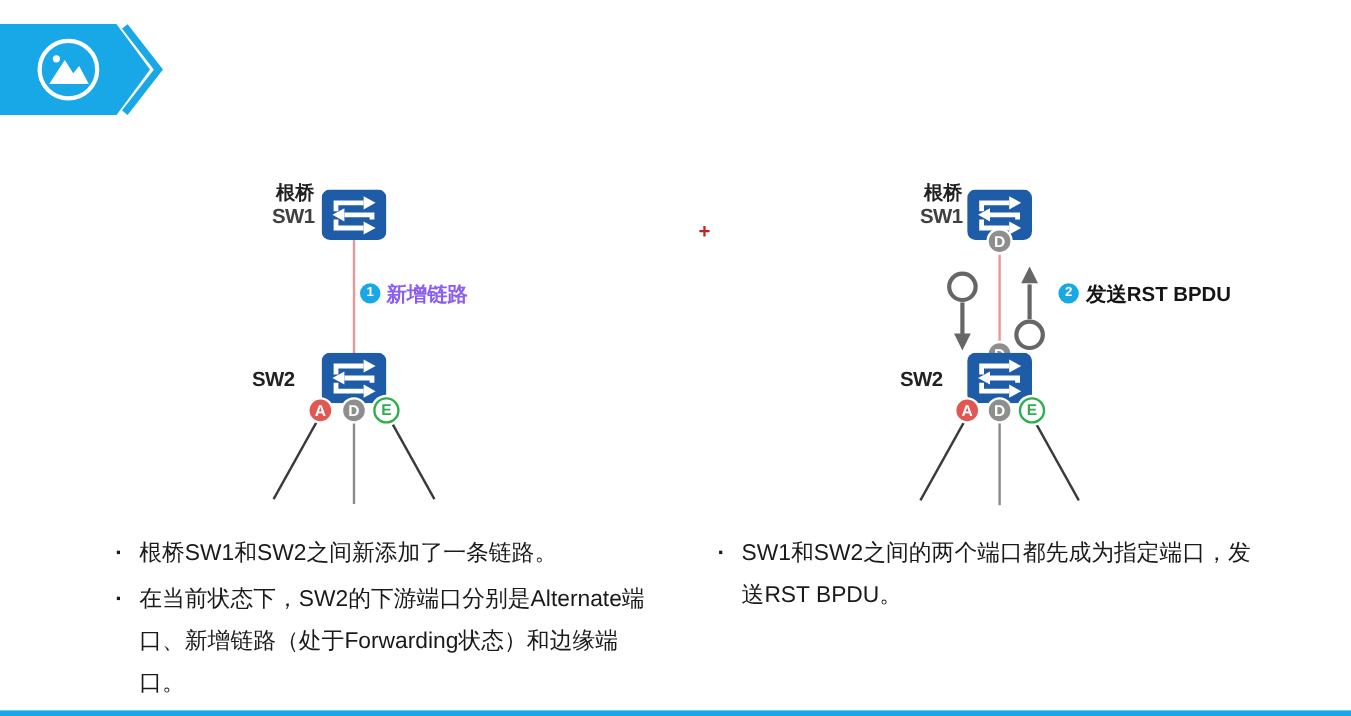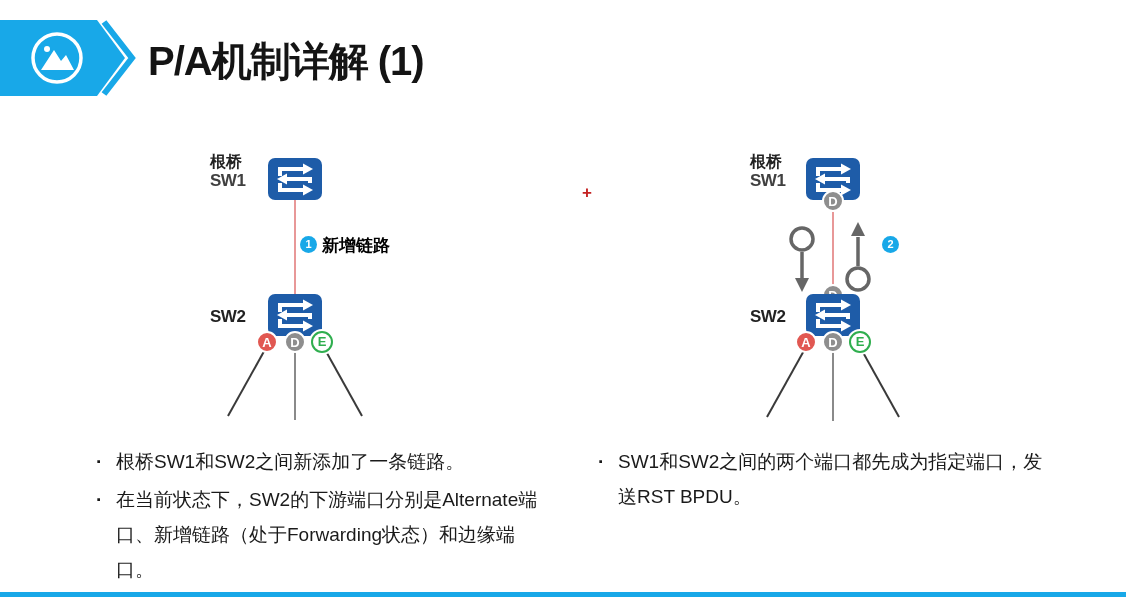--- a/index.html
+++ b/index.html
@@ -9,38 +9,38 @@
   }
   
   .banner-svg{position:absolute;left:0;top:20px;}
   .slide-title{
     position:absolute;left:148px;top:34px;margin:0;
     font-size:40px;font-weight:900;letter-spacing:-1px;color:#141414;white-space:nowrap;
   }
   
   .diag-lines{position:absolute;}
   .switch{position:absolute;width:54px;height:42px;}
-  .node-label{position:absolute;width:52px;line-height:19px;}
+  .node-label{position:absolute;width:52px;text-align:right;line-height:19px;}
   .node-label .cjk{font-size:16px;font-weight:700;color:#222;}
   .node-label .dev{font-size:17px;font-weight:800;color:#404040;letter-spacing:-0.5px;}
   .sw2-label{position:absolute;width:52px;font-size:17px;font-weight:800;color:#222;letter-spacing:-0.5px;}
   .port{
     position:absolute;width:22px;height:22px;border-radius:50%;box-sizing:border-box;
     font-size:13px;font-weight:800;color:#fff;text-align:center;line-height:19px;
     border:2px solid #ffffff;
   }
   .port.a{background:#E15852;}
   .port.d{background:#8E8E8E;}
   .port.e{background:#ffffff;color:#2FAE4E;border:2px solid #2FAE4E;box-shadow:0 0 0 2px #fff;line-height:18px;}
   .step-badge{
     position:absolute;width:17px;height:17px;border-radius:50%;background:#18A8E8;
     color:#fff;font-size:11px;font-weight:800;text-align:center;line-height:17px;
   }
   .step-label{position:absolute;font-size:17px;font-weight:800;white-space:nowrap;letter-spacing:0;}
-  .step-label.red{color:#000000;text-align:right;}
+  .step-label.red{color:#8b5cf6;text-align:right;}
   .step-label.black{color:#151515;}
   .plus-marker{position:absolute;left:582px;top:183px;font-size:17px;font-weight:800;color:#C42222;}
   
   .notes{position:absolute;}
   .notes-left{left:96px;top:444px;width:452px;}
   .notes-right{left:598px;top:444px;width:452px;}
   .note{display:flex;font-size:19px;line-height:35px;color:#1a1a1a;margin-bottom:3px;}
   .note .marker{width:20px;flex:0 0 20px;font-weight:700;}
   .note .txt{flex:1;}
   
@@ -72,21 +72,20 @@
 
   <svg class="banner-svg" width="150" height="76" viewBox="0 0 150 76">
     <polygon points="0,0 97,0 125,38 97,76 0,76" fill="#18A8E8"></polygon>
     <polyline points="104,2 132,38 104,74" fill="none" stroke="#18A8E8" stroke-width="6"></polyline>
     <g>
       <circle cx="57" cy="38" r="24" fill="none" stroke="#ffffff" stroke-width="3.5"></circle>
       <circle cx="47" cy="29" r="3" fill="#ffffff"></circle>
       <polygon points="41,50 54,30 61,41 66,35 74,50" fill="#ffffff"></polygon>
     </g>
   </svg>
-  <h1 class="slide-title">P/A机制详解 (1)</h1>
 
   <svg class="diag-lines" style="left:200px;top:140px;" width="220" height="285" viewBox="0 0 220 285">
     <line x1="95" y1="60" x2="95" y2="158" stroke="#E89898" stroke-width="2"></line>
     <line x1="67" y1="206" x2="28" y2="276" stroke="#3a3a3a" stroke-width="2"></line>
     <line x1="95" y1="210" x2="95" y2="280" stroke="#8a8a8a" stroke-width="2"></line>
     <line x1="123" y1="206" x2="162" y2="276" stroke="#3a3a3a" stroke-width="2"></line>
   </svg>
 
   <div class="node-label" style="left:210px;top:152px;">
     <div class="cjk">根桥</div>
@@ -130,20 +129,21 @@
   <div class="node-label" style="left:750px;top:152px;">
     <div class="cjk">根桥</div>
     <div class="dev">SW1</div>
   </div>
   <svg class="switch" style="left:806px;top:158px;" viewBox="0 0 54 42">
       <use href="#switch-shape"></use>
     </svg>
   <span class="port d" style="left:822px;top:190px;">D</span>
 
   <span class="step-badge" style="left:882px;top:236px;">2</span>
+  <span class="step-label black" style="left:905px;top:234px;">发送RST BPDU</span>
 
   <div class="sw2-label" style="left:750px;top:307px;">SW2</div>
   <span class="port d" style="left:822px;top:284px;">D</span>
   <svg class="switch" style="left:806px;top:294px;" viewBox="0 0 54 42">
       <use href="#switch-shape"></use>
     </svg>
 
   <span class="port a" style="left:795px;top:331px;">A</span>
   <span class="port d" style="left:822px;top:331px;">D</span>
   <span class="port e" style="left:849px;top:331px;">E</span>

